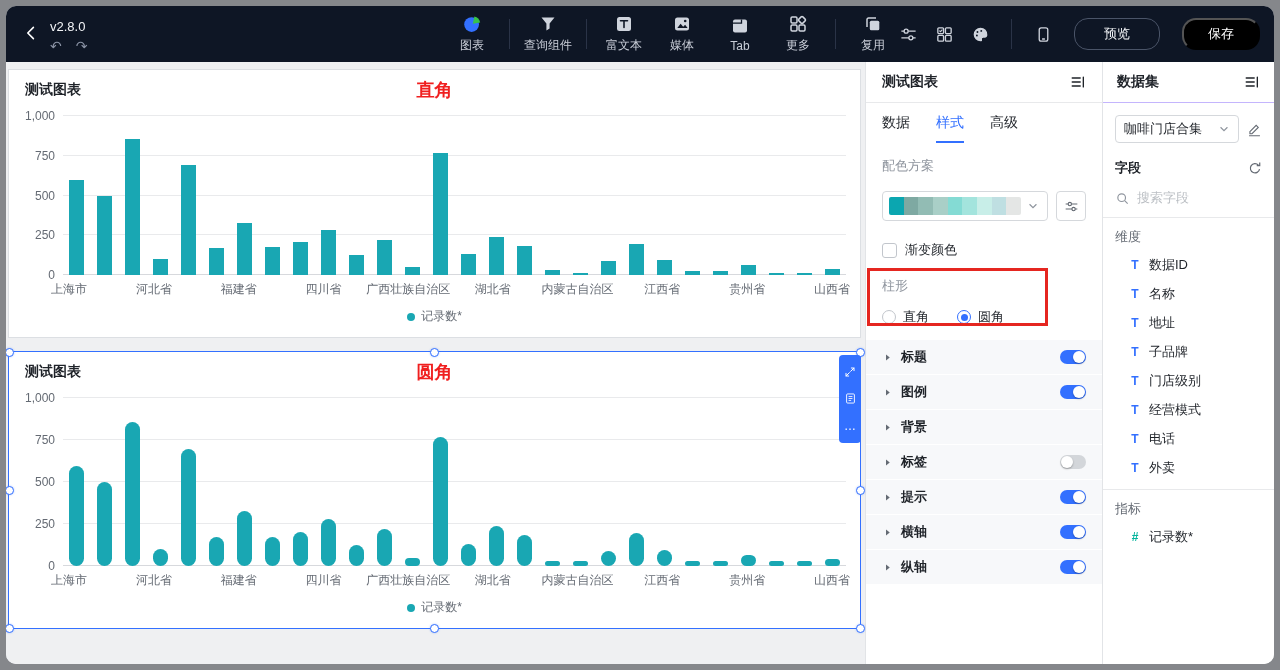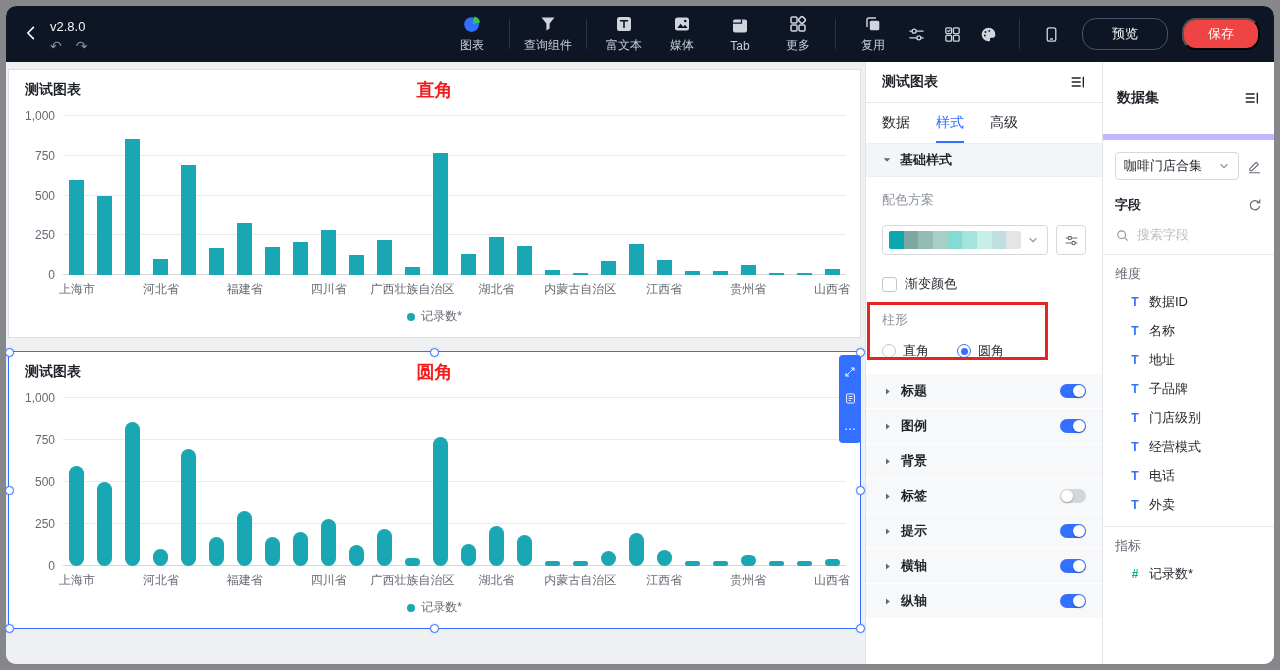--- a/index.html
+++ b/index.html
@@ -19,40 +19,40 @@
   .tb-center{position:absolute;left:437px;top:0;height:56px;display:flex;align-items:center;}
   .tool{display:flex;flex-direction:column;align-items:center;justify-content:center;
         min-width:46px;padding:0 6px;gap:3px;cursor:pointer;}
   .tool .t-label{font-size:12px;color:#c9ced8;white-space:nowrap;}
   .tb-divider{width:1px;height:30px;background:#2a3347;margin:0 8px;}
   .tb-right{position:absolute;right:14px;top:0;height:56px;display:flex;align-items:center;gap:10px;}
   .tb-icon{width:26px;height:26px;display:flex;align-items:center;justify-content:center;cursor:pointer;}
   .btn{height:32px;border-radius:14px;display:flex;align-items:center;justify-content:center;
        font-size:13px;cursor:pointer;box-sizing:border-box;}
   .btn-preview{width:86px;border:1px solid #4a5468;color:#f2f4f7;background:transparent;margin-left:8px;}
-  .btn-save{width:78px;background:#ef4444;color:#fff;margin-left:4px;}
+  .btn-save{width:78px;background:#000000;color:#fff;margin-left:12px;}
   
   .bodyrow{flex:1;display:flex;min-height:0;}
   .canvas{flex:1;position:relative;background:#eff0f2;min-width:0;}
   
   .card{position:absolute;background:#fff;box-sizing:border-box;}
   .card.plain{border:1px solid #dcdfe3;}
   .card.selected{border:1px solid #3370ff;}
   .c-title{position:absolute;left:16px;top:11px;font-size:14px;font-weight:bold;color:#1f2329;}
   .c-anno{position:absolute;left:0;right:0;top:8px;text-align:center;font-size:18px;
           font-weight:bold;color:#f01f1f;}
   .plot{position:absolute;left:54px;right:14px;top:46px;bottom:62px;}
   .gline{position:absolute;left:0;right:0;height:1px;background:#e9eaec;}
   .gline.base{background:#d7d9dd;}
   .ytick{position:absolute;right:calc(100% + 8px);transform:translateY(50%);font-size:12px;
          color:#646a73;white-space:nowrap;}
   .bars{position:absolute;inset:0;display:flex;align-items:flex-end;}
   .slot{flex:1;display:flex;justify-content:center;align-items:flex-end;height:100%;}
   .bar{width:15px;}
-  .xrow{position:absolute;left:54px;right:14px;bottom:40px;height:16px;}
+  .xrow{position:absolute;left:46px;right:14px;bottom:40px;height:16px;}
   .xlab{position:absolute;transform:translateX(-50%);font-size:12px;color:#646a73;white-space:nowrap;}
   .legend{position:absolute;left:0;right:0;bottom:12px;display:flex;align-items:center;
           justify-content:center;gap:6px;}
   .legend .dot{width:8px;height:8px;border-radius:50%;}
   .legend .ltext{font-size:12px;color:#646a73;}
   .handle{position:absolute;width:9px;height:9px;border-radius:50%;background:#fff;
           border:1px solid #3370ff;box-sizing:border-box;z-index:4;box-shadow:0 0 2px rgba(51,112,255,.4);}
   .minibar{position:absolute;right:-1px;top:3px;width:22px;height:80px;background:#3370ff;
            border-radius:4px;display:flex;flex-direction:column;align-items:center;
            justify-content:space-around;padding:4px 0;z-index:5;}
@@ -109,21 +109,21 @@
   .toggle.on{background:#3370ff;}
   .toggle.off{background:#d3d6da;}
   .toggle .knob{position:absolute;top:1px;width:12px;height:12px;border-radius:50%;background:#fff;
                 box-shadow:0 1px 2px rgba(0,0,0,.3);}
   .toggle.on .knob{right:1px;}
   .toggle.off .knob{left:1px;}
   
   .dataset-panel{width:171px;flex:0 0 171px;background:#fff;border-left:1px solid #e2e4e7;
                  font-size:13px;color:#1f2329;overflow:hidden;}
   .ds-header{height:40px;display:flex;align-items:center;justify-content:space-between;
-             padding:16px 14px;border-bottom:6px solid #c4b5fd;}
+             padding:0 14px;border-bottom:1px solid #c4b5fd;}
   .ds-title{font-size:14px;font-weight:bold;}
   .ds-select-row{display:flex;align-items:center;gap:8px;margin:12px 12px 0;}
   .ds-select{flex:1;height:28px;border:1px solid #d5d8dc;border-radius:4px;display:flex;
              align-items:center;justify-content:space-between;padding:0 8px;cursor:pointer;box-sizing:border-box;}
   .fields-row{display:flex;align-items:center;justify-content:space-between;margin:16px 12px 0;}
   .fields-label{font-weight:bold;}
   .search-row{display:flex;align-items:center;gap:7px;margin:12px 12px 10px;}
   .search-ph{color:#bbbfc4;}
   .ds-divider{height:1px;background:#e8e9eb;margin:0 0 0 0;}
   .grp-label{color:#646a73;margin:10px 12px 4px;}
@@ -534,26 +534,20 @@
               <path d="M2.5 4.5h9M2.5 9h9M2.5 13.5h9" stroke="#1f2329" stroke-width="1.5" stroke-linecap="round"></path>
               <path d="M15 3.5v11" stroke="#1f2329" stroke-width="1.5" stroke-linecap="round"></path>
             </svg>
         </span>
       </div>
       <div class="sp-tabs" id="sp-tabs">
           <span class="sp-tab">数据</span>
           <span class="sp-tab active">样式</span>
           <span class="sp-tab">高级</span>
         </div>
-      <div class="collapse-bar">
-        <svg width="10" height="10" viewBox="0 0 12 12">
-            <path d="M2 4l4 4 4-4z" fill="#646a73"></path>
-          </svg>
-        <span>基础样式</span>
-      </div>
 
       <div class="sp-label">配色方案</div>
       <div class="scheme-row">
         <div class="scheme-select">
           <span class="swatches" id="swatches">
               <span style="background: rgb(11, 166, 176);"></span>
               <span style="background: rgb(126, 169, 162);"></span>
               <span style="background: rgb(146, 188, 180);"></span>
               <span style="background: rgb(169, 207, 199);"></span>
               <span style="background: rgb(132, 219, 212);"></span>

